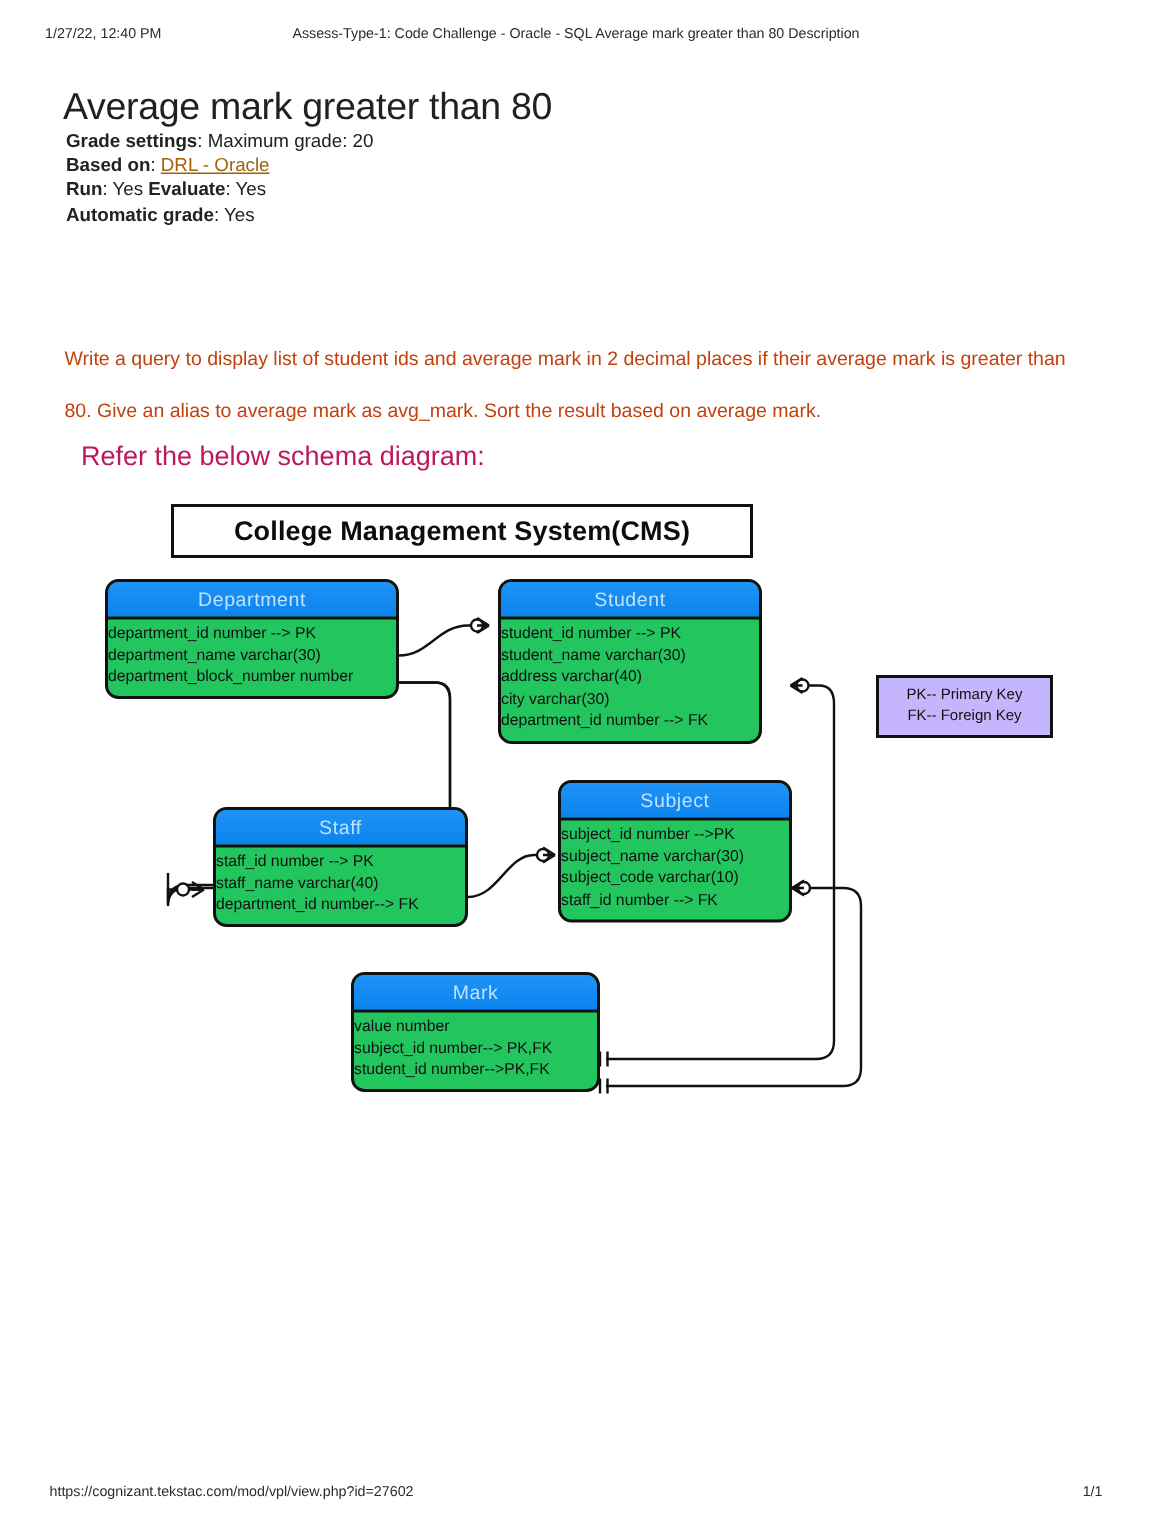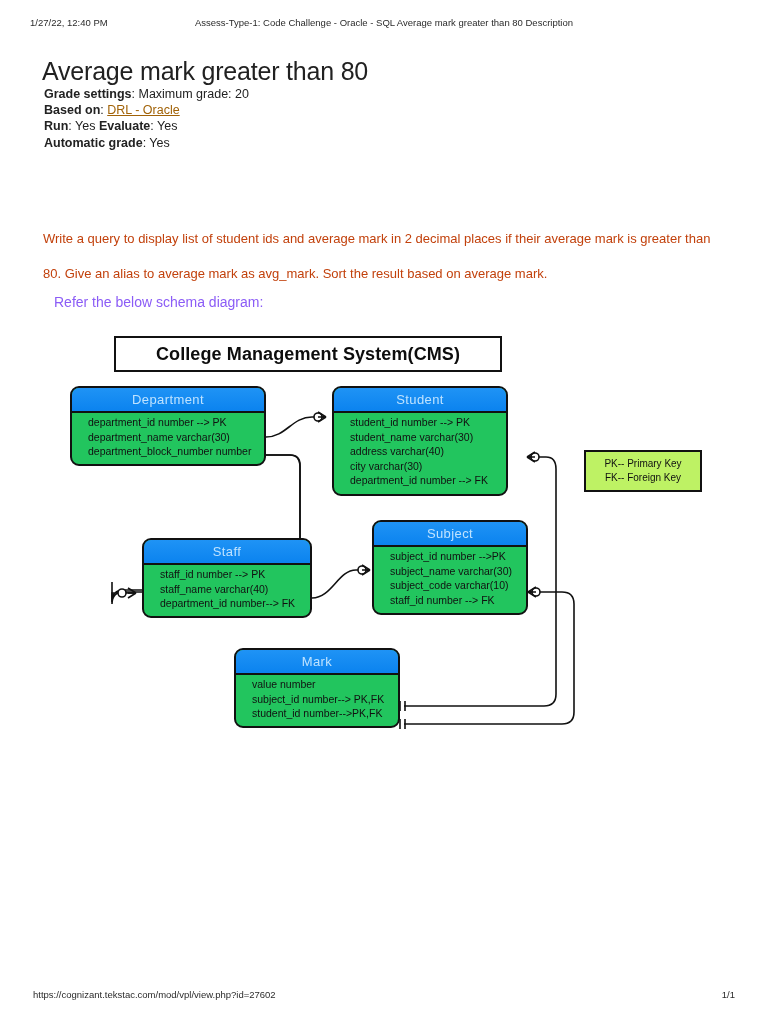--- a/index.html
+++ b/index.html
@@ -75,22 +75,22 @@
     width: 678px;
     font-size: 13px;
     line-height: 35px;
     color: #c2410c;
   }
 
   .refer-line {
     position: absolute;
     left: 54px;
     top: 294px;
-    font-size: 14px;
-    color: #8b5cf6;
+    font-size: 18px;
+    color: #be185d;
   }
 
   
   .diagram {
     position: absolute;
     left: 0;
     top: 320px;
     width: 768px;
     height: 440px;
   }
@@ -132,38 +132,38 @@
     border-bottom: 2px solid #111;
     height: 23px;
     display: flex;
     align-items: center;
     justify-content: center;
     font-size: 13px;
     color: #bfe3ff;
     letter-spacing: 0.4px;
   }
   .entity .ent-body {
-    padding: 2px 0 3px 16px;
+    padding: 2px 0 3px 0;
   }
   .entity .ent-body .attr {
     font-size: 10.5px;
     line-height: 14.6px;
     color: #111;
     white-space: nowrap;
   }
 
   .legend {
     position: absolute;
     left: 584px;
     top: 130px;
     width: 118px;
     height: 42px;
     border: 2px solid #111;
     box-sizing: border-box;
-    background: #bef264;
+    background: #c4b5fd;
     display: flex;
     flex-direction: column;
     align-items: center;
     justify-content: center;
   }
   .legend .lrow {
     font-size: 10px;
     line-height: 14px;
     color: #111;
     white-space: nowrap;

